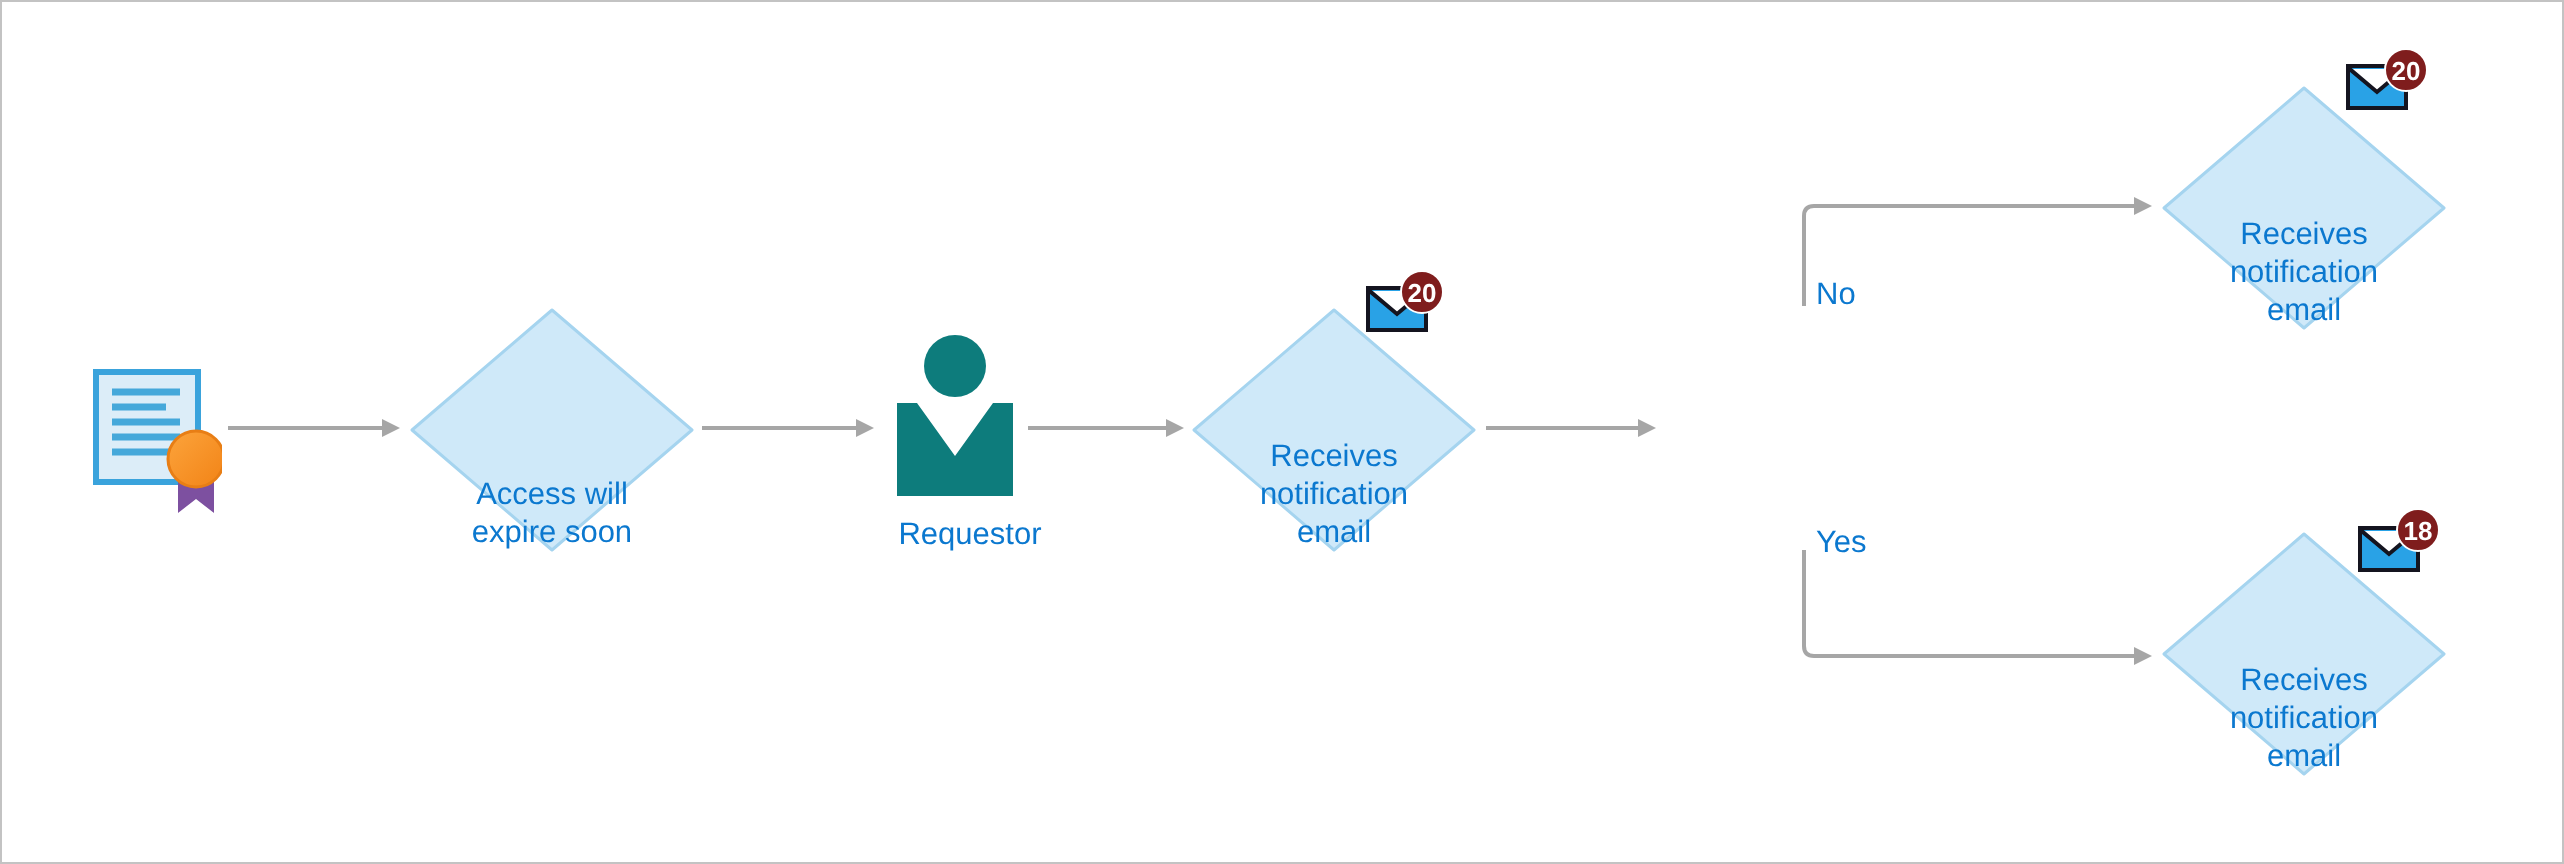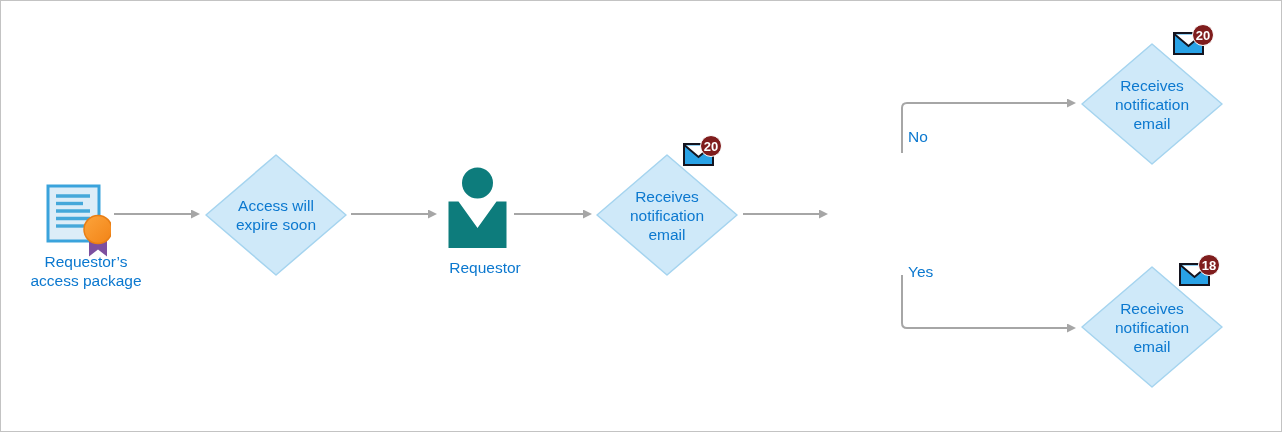--- a/index.html
+++ b/index.html
@@ -28,21 +28,21 @@
   }
   .node svg.diamond-shape {
     position: absolute;
     left: 0; top: 0;
     width: 142px; height: 122px;
   }
   .diamond-label {
     position: absolute;
     inset: 0;
     display: flex;
-    align-items: center;
+    align-items: flex-end;
     justify-content: center;
     text-align: center;
     color: #0b78cf;
     font-size: 15.5px;
     line-height: 19px;
   }
   .diamond-label span { display: inline-block; }
 
   .flow-label {
     position: absolute;
@@ -106,21 +106,20 @@
     </g>
     <polygon points="48,58 66,58 66,75.5 57,68.5 48,75.5" fill="#7d50a0"></polygon>
     <defs>
       <linearGradient id="sealGrad" x1="0" y1="0" x2="1" y2="1">
         <stop offset="0" stop-color="#fca43c"></stop>
         <stop offset="1" stop-color="#f28316"></stop>
       </linearGradient>
     </defs>
     <circle cx="57" cy="48.5" r="14" fill="url(#sealGrad)" stroke="#e87e15" stroke-width="1.5"></circle>
   </svg>
-  <div class="flow-label center" style="left:25px; top:251px; width:120px;">Requestor’s access package</div>
 
   <div class="node" style="left:204px; top:153px;">
     <svg class="diamond-shape" viewBox="0 0 142 122">
       <polygon points="71,1 141,61 71,121 1,61" fill="#cfe9f9" stroke="#a5d4ef" stroke-width="1.5" stroke-linejoin="round"></polygon>
     </svg>
     <div class="diamond-label">
       <span style="width:100px;">Access will expire soon</span>
     </div>
   </div>
 
@@ -138,21 +137,21 @@
       <span style="width:100px;">Receives notification email</span>
     </div>
   </div>
   <svg class="icon envelope" style="left:682px; top:142px;" width="31" height="23" viewBox="0 0 31 23">
     <rect x="1" y="1" width="29" height="21" fill="#29a2e6" stroke="#14141f" stroke-width="2"></rect>
     <path d="M2.5,2.5 L28.5,2.5 L15.5,13.8 Z" fill="#ffffff"></path>
     <path d="M1,1.8 L15.5,14 L30,1.8" stroke="#14141f" stroke-width="2" fill="none"></path>
   </svg>
   <div class="badge" style="left:699px; top:134px;">20</div>
 
-  <div class="flow-label" style="left:907px; top:126px;text-align:right;">No</div>
+  <div class="flow-label" style="left:907px; top:137px;text-align:right;">No</div>
   <div class="flow-label" style="left:907px; top:261px;">Yes</div>
 
   <div class="node" style="left:1080px; top:42px;">
     <svg class="diamond-shape" viewBox="0 0 142 122">
       <polygon points="71,1 141,61 71,121 1,61" fill="#cfe9f9" stroke="#a5d4ef" stroke-width="1.5" stroke-linejoin="round"></polygon>
     </svg>
     <div class="diamond-label">
       <span style="width:100px;">Receives notification email</span>
     </div>
   </div>

